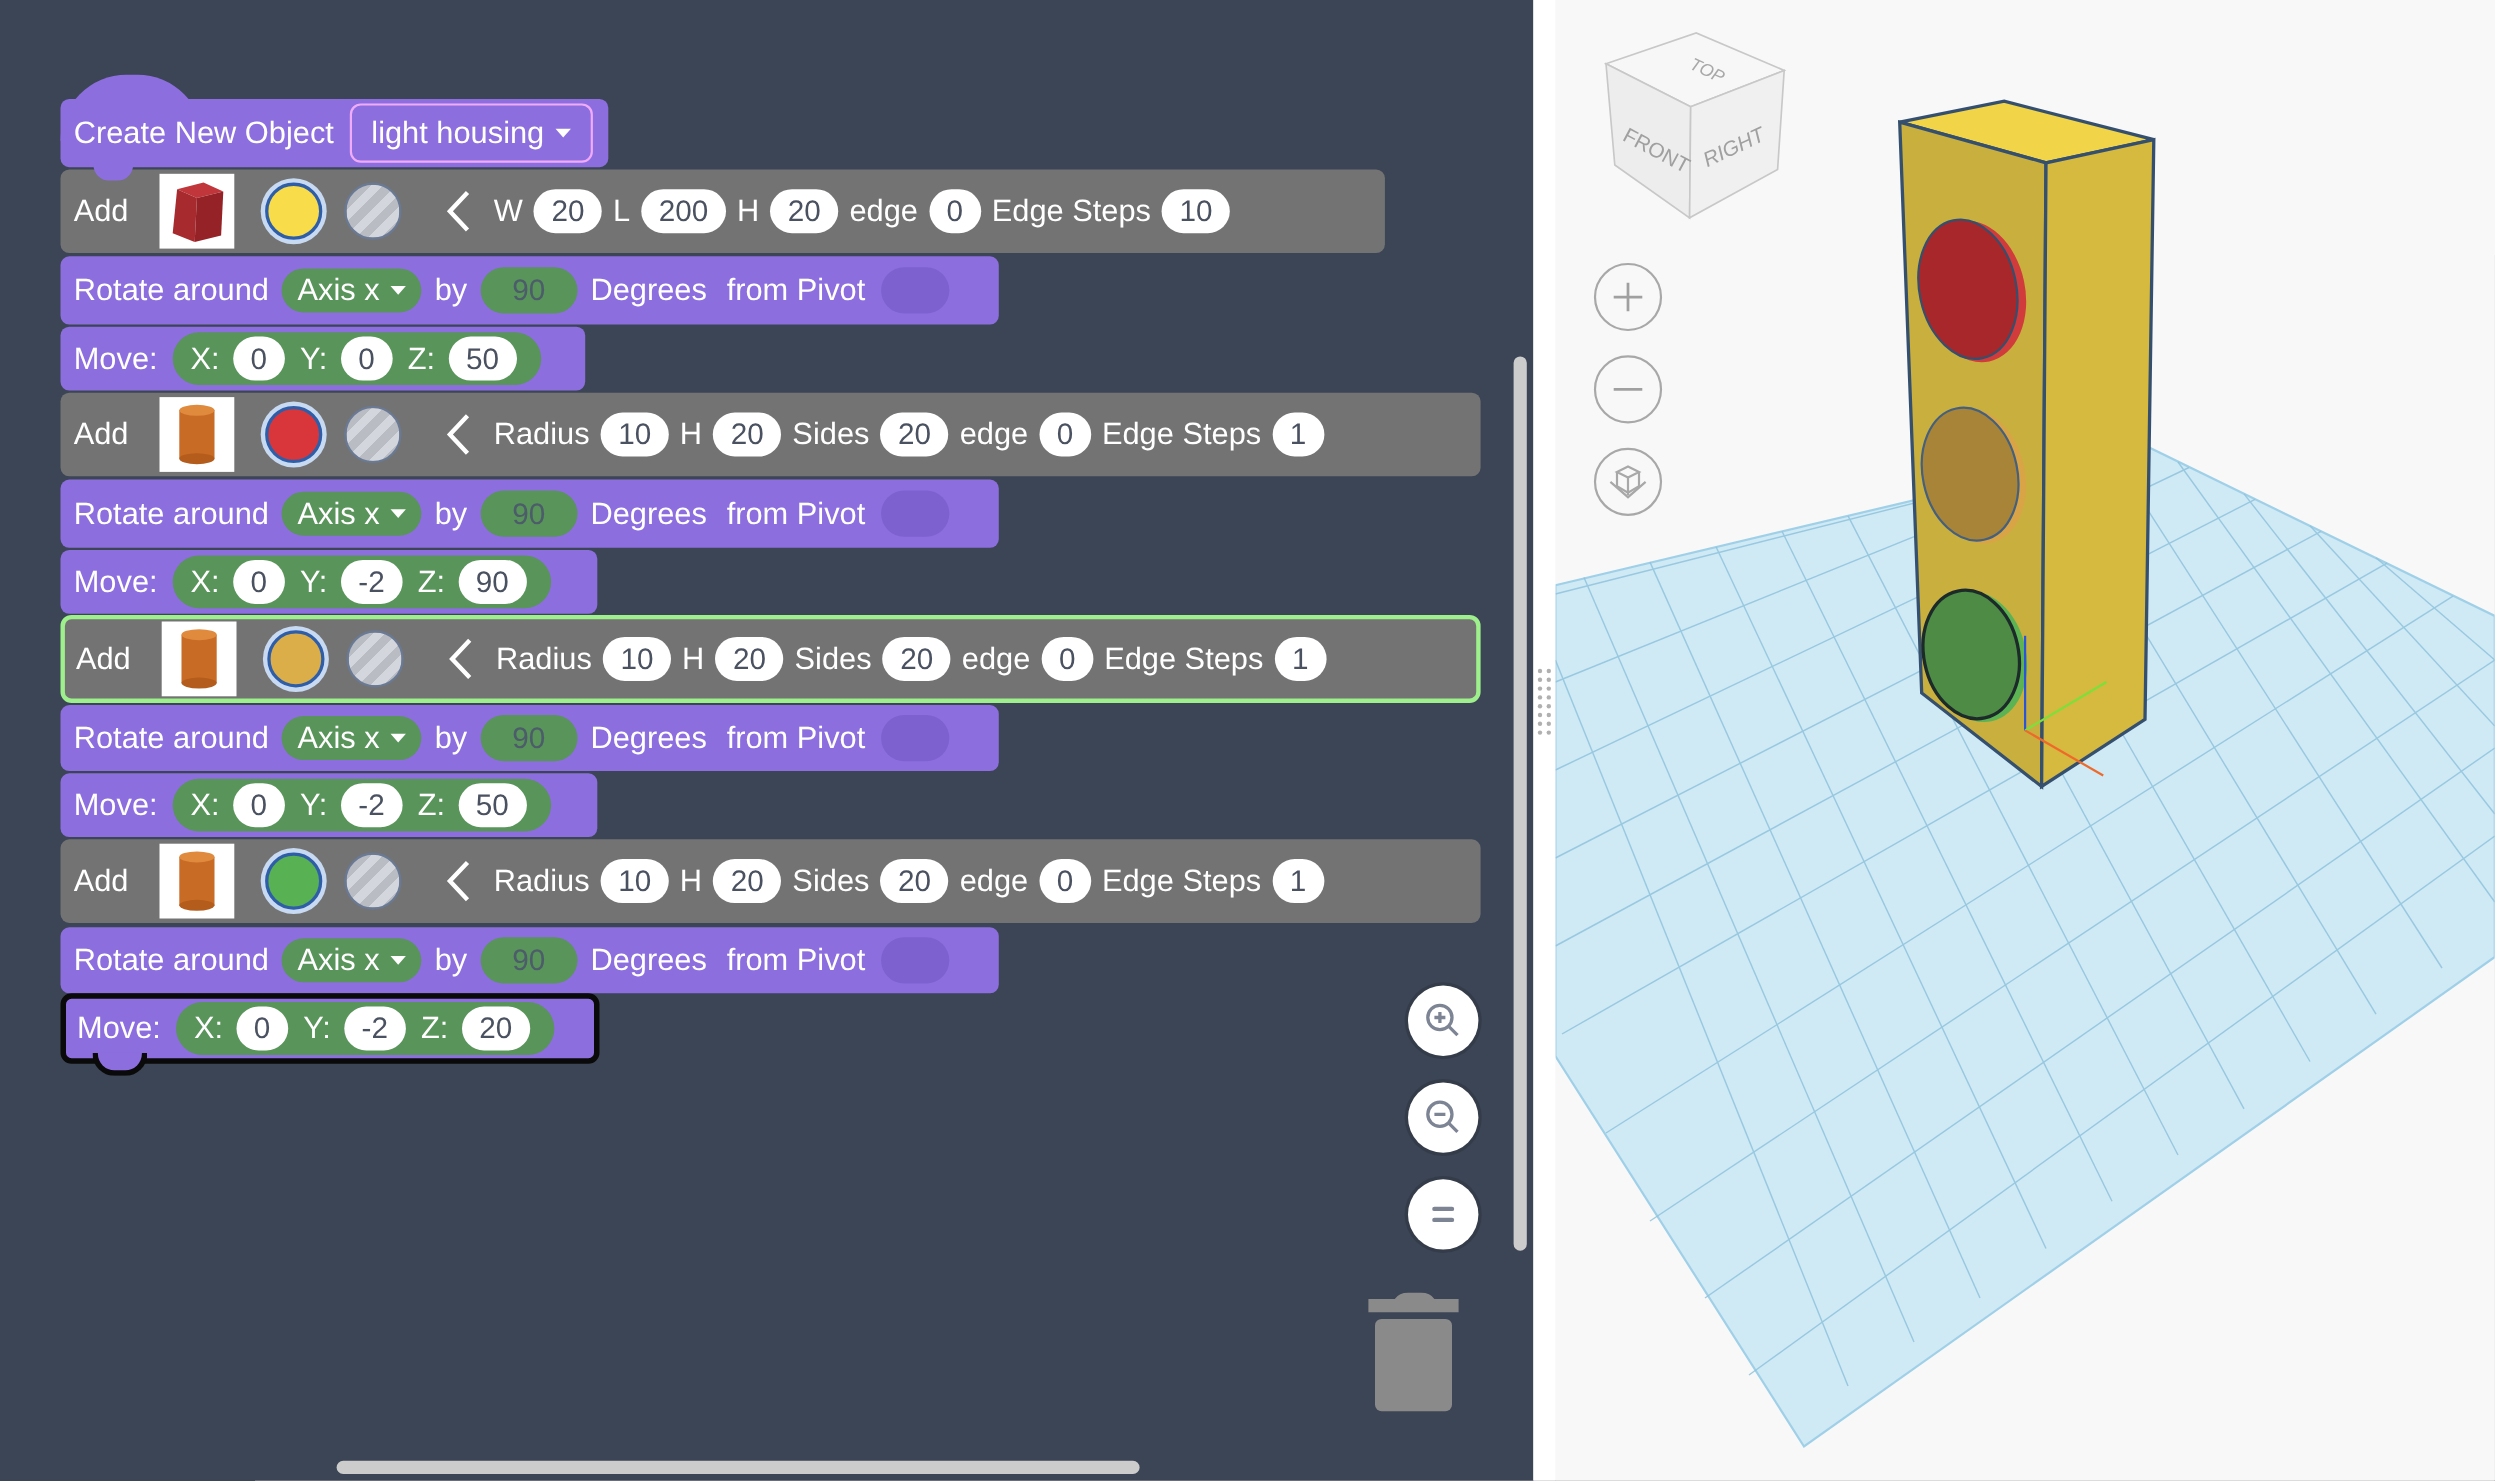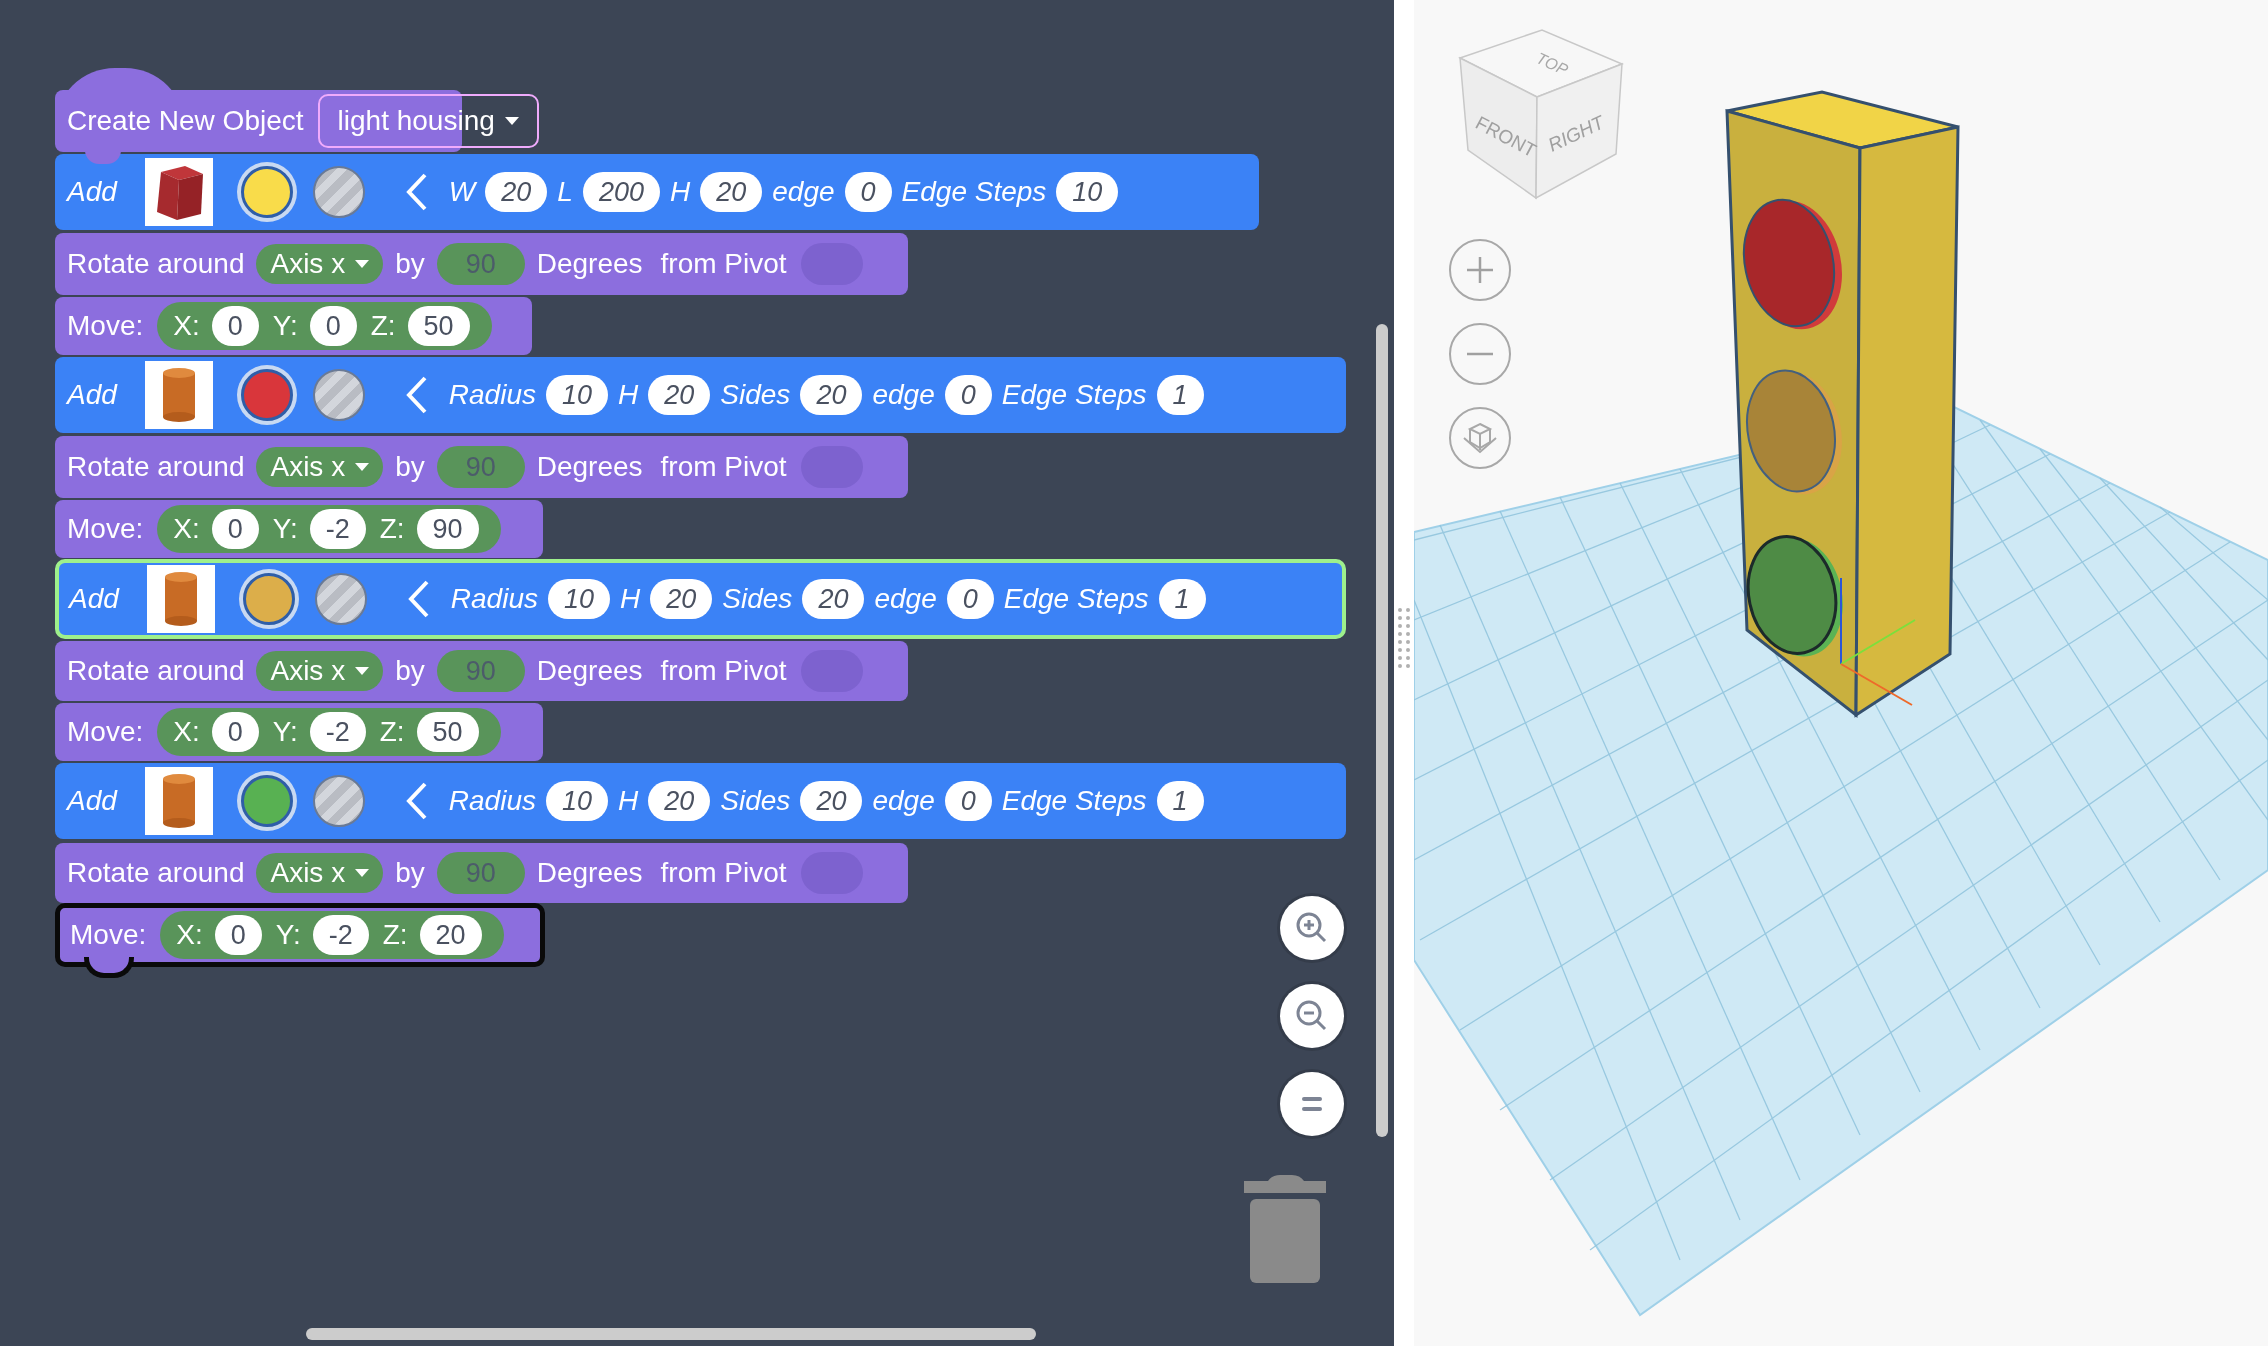--- a/index.html
+++ b/index.html
@@ -8,21 +8,21 @@
   #workspace { position:absolute; left:0; top:0; width:1394px; height:1346px; background:#3c4555; overflow:hidden; }
   #divider { position:absolute; left:1394px; top:0; width:20px; height:1346px; background:#ffffff; }
   #divider .dots { position:absolute; left:4px; top:608px; width:12px; display:grid; grid-template-columns:repeat(2,4px); gap:4px 4px; }
   #divider .dots span { width:4px; height:4px; border-radius:50%; background:#b0b0b0; display:block; }
   #viewport { position:absolute; left:1414px; top:0; width:854px; height:1346px; background:#f8f8f8; overflow:hidden; }
 
   .blk { position:absolute; left:55px; box-sizing:border-box; border-radius:8px; display:flex; align-items:center;
          color:#fff; font-size:28px; white-space:nowrap; }
   .blk .lbl { margin-right:14px; }
   .purple { background:#8c6ede; }
-  .blue { background:#3b82f6;font-style:italic; }
+  .blue { background:#737373; }
   .tab-bottom { position:absolute; left:28px; bottom:-12px; width:36px; height:14px; border-radius:0 0 18px 18px; z-index:2; }
 
   .pill { display:inline-flex; align-items:center; justify-content:center; background:#fff; color:#4a5160;
           height:40px; min-width:44px; padding:0 16px; border-radius:20px; font-size:27px; margin:0 10px; box-sizing:border-box; }
   .green-pill { background:#59945a; border-radius:24px; height:48px; display:inline-flex; align-items:center; padding:0 12px; color:#fff; font-size:28px; margin-right:12px; }
   .green-pill .lblsm { margin:0 2px 0 4px; }
   .deg-pill { background:#59945a; color:#4c5c6a; border-radius:22px; height:42px; min-width:60px; display:inline-flex; align-items:center; justify-content:center; padding:0 14px; margin:0 12px; font-size:27px; }
   .axis-pill { background:#59945a; border-radius:24px; height:40px; display:inline-flex; align-items:center; padding:0 14px 0 14px; margin:0 12px; font-size:28px; }
   .caret { display:inline-block; width:0; height:0; border-left:7px solid transparent; border-right:7px solid transparent; border-top:8px solid #fff; margin-left:10px; }
   .pivot { width:62px; height:42px; border-radius:21px; background:#7d62cf; margin-left:14px; }
@@ -39,21 +39,21 @@
 
   .vcbtn { position:absolute; left:1449px; width:62px; height:62px; border-radius:50%; border:2px solid #a8a8a8; box-sizing:border-box; background:#f8f8f8; display:flex; align-items:center; justify-content:center; }
 </style>
 </head>
 <body>
 
 <div id="workspace">
 
   <div style="position:absolute;left:55px;top:68px;width:514px;height:86px;">
     <div style="position:absolute;left:0;top:0;width:130px;height:60px;background:#8c6ede;border-radius:60px 60px 0 0;"></div>
-    <div class="blk purple" style="left:0;top:22px;width:407px;height:62px;padding-left:12px;">
+    <div class="blk purple" style="left:0;top:22px;width:498px;height:62px;padding-left:12px;">
       <span>Create New Object</span>
       <span class="header-dd">
         <span>light housing</span>
         <span class="caret"></span>
       </span>
       <div class="tab-bottom" style="background:#8c6ede;left:30px;"></div>
     </div>
   </div>
 
   <div class="blk blue" style="top:154px;width:1204px;height:76px;padding-left:12px;">

